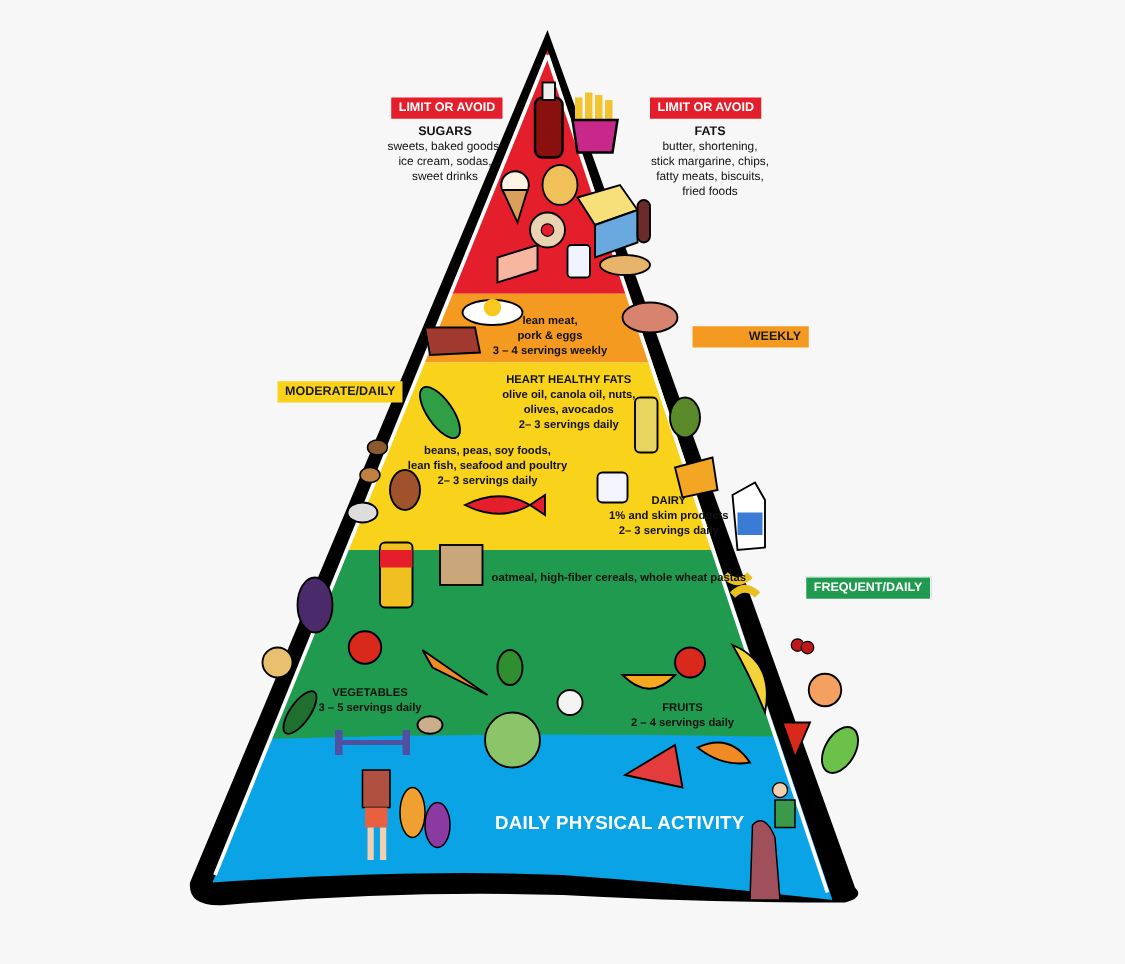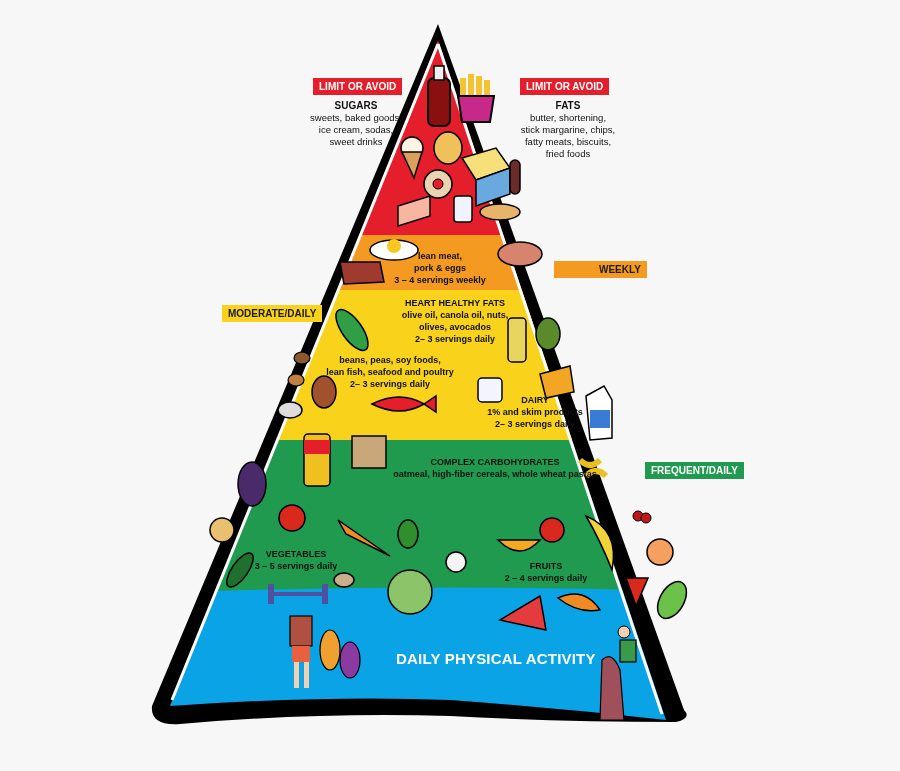--- a/index.html
+++ b/index.html
@@ -240,21 +240,20 @@
   <div>lean fish, seafood and poultry</div>
   <div>2– 3 servings daily</div>
 </div>
 <div class="lbl" style="left:470px;top:394px;width:130px;font-size:9px;">
   <div>DAIRY</div>
   <div>1% and skim products</div>
   <div>2– 3 servings daily</div>
 </div>
 
 <div class="lbl" style="left:370px;top:456px;width:250px;font-size:9px;">
-  <div>COMPLEX CARBOHYDRATES</div>
   <div>oatmeal, high-fiber cereals, whole wheat pastas</div>
 </div>
 <div class="tag green" style="left:644px;top:461px;">FREQUENT/DAILY</div>
 
 <div class="lbl" style="left:246px;top:548px;width:100px;font-size:9px;">
   <div>VEGETABLES</div>
   <div>3 – 5 servings daily</div>
 </div>
 <div class="lbl" style="left:496px;top:560px;width:100px;font-size:9px;">
   <div>FRUITS</div>

